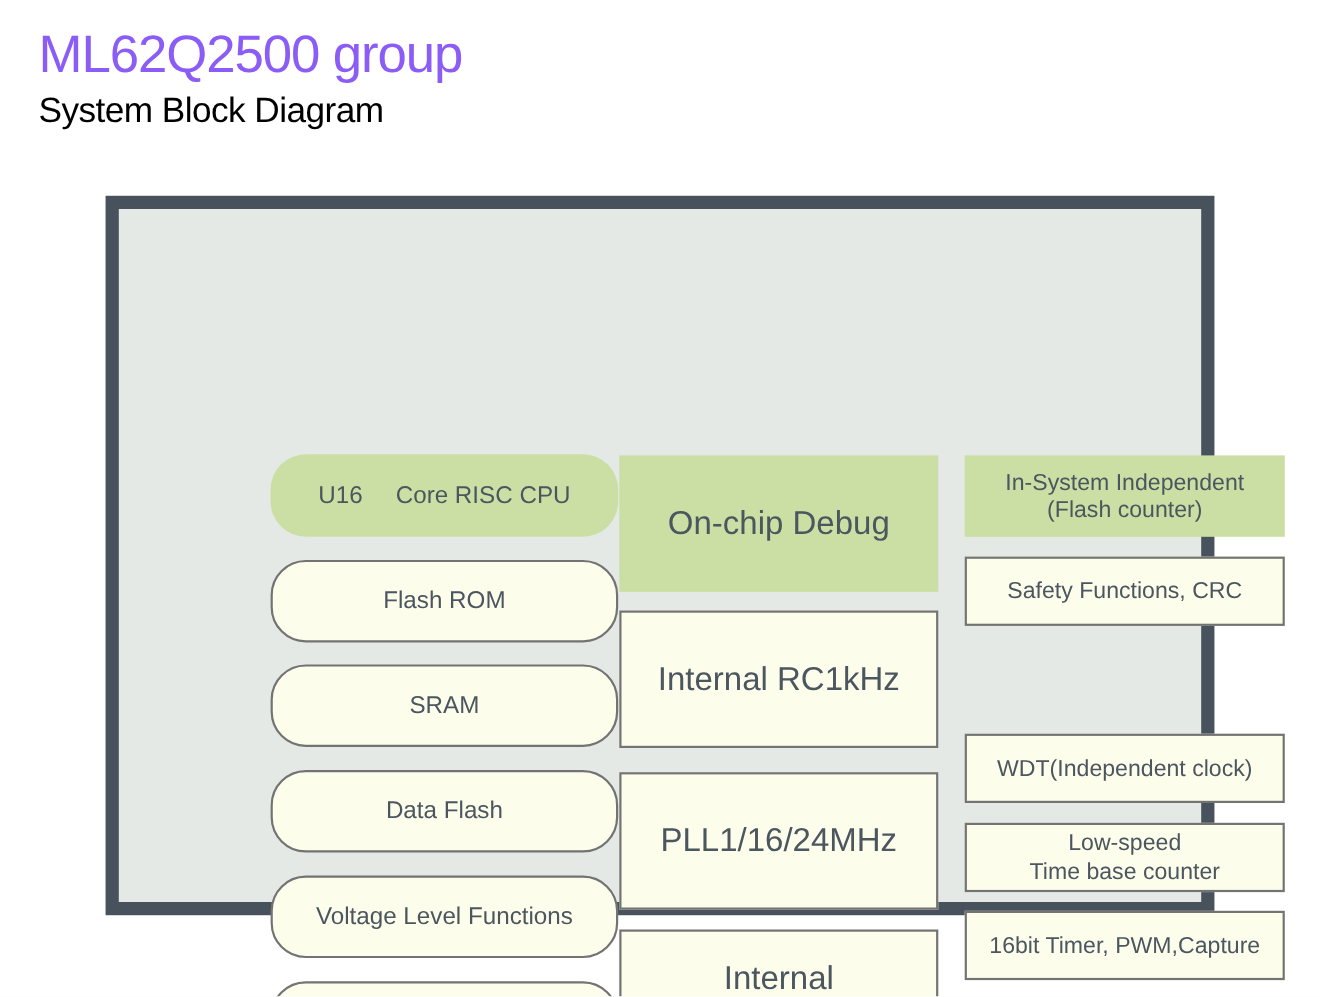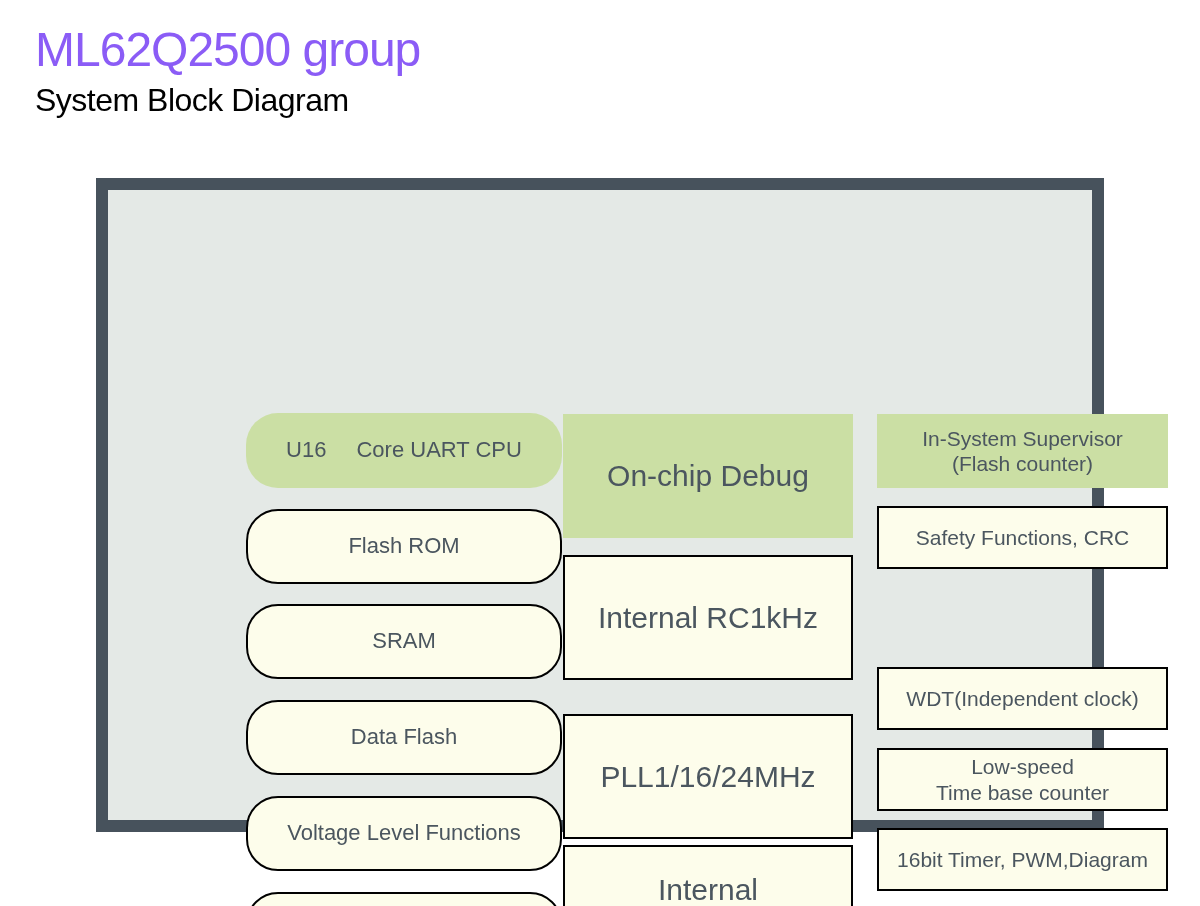--- a/index.html
+++ b/index.html
@@ -51,21 +51,21 @@
     display: flex;
     flex-direction: column;
     align-items: center;
     justify-content: center;
     text-align: center;
     color: #4b565f;
     line-height: 1.2;
   }
   .block.cream {
     background: #fdfdeb;
-    border: 2px solid #000000;
+    border: 2px solid #737373;
   }
   .block.green {
     background: #cbdfa4;
     border: none;
   }
   .fs-std { font-size: 22px; }
   .fs-mid { font-size: 30px; }
   .fs-right { font-size: 21px; }
   .cpu-row {
     display: flex;
@@ -83,21 +83,21 @@
 
   .b-cpu       { top: 223px; height: 75px; }
   .b-flashrom  { top: 319px; }
   .b-sram      { top: 414px; }
   .b-dataflash { top: 510px; }
   .b-vls       { top: 606px; }
   .b-regulator { top: 702px; }
 
   .b-debug { top: 224px; height: 124px; }
   .b-rc1k  { top: 365px; }
-  .b-pll   { top: 524px; text-align: right; }
+  .b-pll   { top: 512px; text-align: right; }
   .b-rc32  { top: 655px; }
 
   .b-isp      { top: 224px; height: 74px; }
   .b-safety   { top: 316px; }
   .b-i2c      { top: 397px; }
   .b-wdt      { top: 477px; }
   .b-lowspeed { top: 558px; }
   .b-16bit    { top: 638px; }
 </style>
 </head>
@@ -106,40 +106,40 @@
 <div class="page">
 
   <div class="title">ML62Q2500 group</div>
   <div class="subtitle">System Block Diagram</div>
 
   <div class="frame">
 
     <div class="block green col-left b-cpu fs-std">
       <div class="cpu-row">
         <span>U16</span>
-        <span>Core UART CPU</span>
+        <span>Core RISC CPU</span>
       </div>
     </div>
     <div class="block cream col-left b-flashrom h-sm fs-std">Flash ROM</div>
     <div class="block cream col-left b-sram h-sm fs-std">SRAM</div>
     <div class="block cream col-left b-dataflash h-sm fs-std">Data Flash</div>
     <div class="block cream col-left b-vls h-sm fs-std">Voltage Level Functions</div>
     <div class="block cream col-left b-regulator h-sm fs-std">Regulator</div>
 
     <div class="block green col-mid b-debug fs-mid">On-chip Debug</div>
     <div class="block cream col-mid b-rc1k h-lg fs-mid">Internal RC1kHz</div>
     <div class="block cream col-mid b-pll h-lg fs-mid">PLL1/16/24MHz</div>
     <div class="block cream col-mid b-rc32 h-lg fs-mid">Internal RC32.768kHz</div>
 
     <div class="block green col-right b-isp fs-right">
-      <span>In-System Supervisor</span>
+      <span>In-System Independent</span>
       <span>(Flash counter)</span>
     </div>
     <div class="block cream col-right b-safety h-xs fs-right">Safety Functions, CRC</div>
     <div class="block cream col-right b-wdt h-xs fs-right">WDT(Independent clock)</div>
     <div class="block cream col-right b-lowspeed h-xs fs-right">
       <span>Low-speed</span>
       <span>Time base counter</span>
     </div>
-    <div class="block cream col-right b-16bit h-xs fs-right">16bit Timer, PWM,Diagram</div>
+    <div class="block cream col-right b-16bit h-xs fs-right">16bit Timer, PWM,Capture</div>
 
   </div>
 </div>
 
 </body></html>

